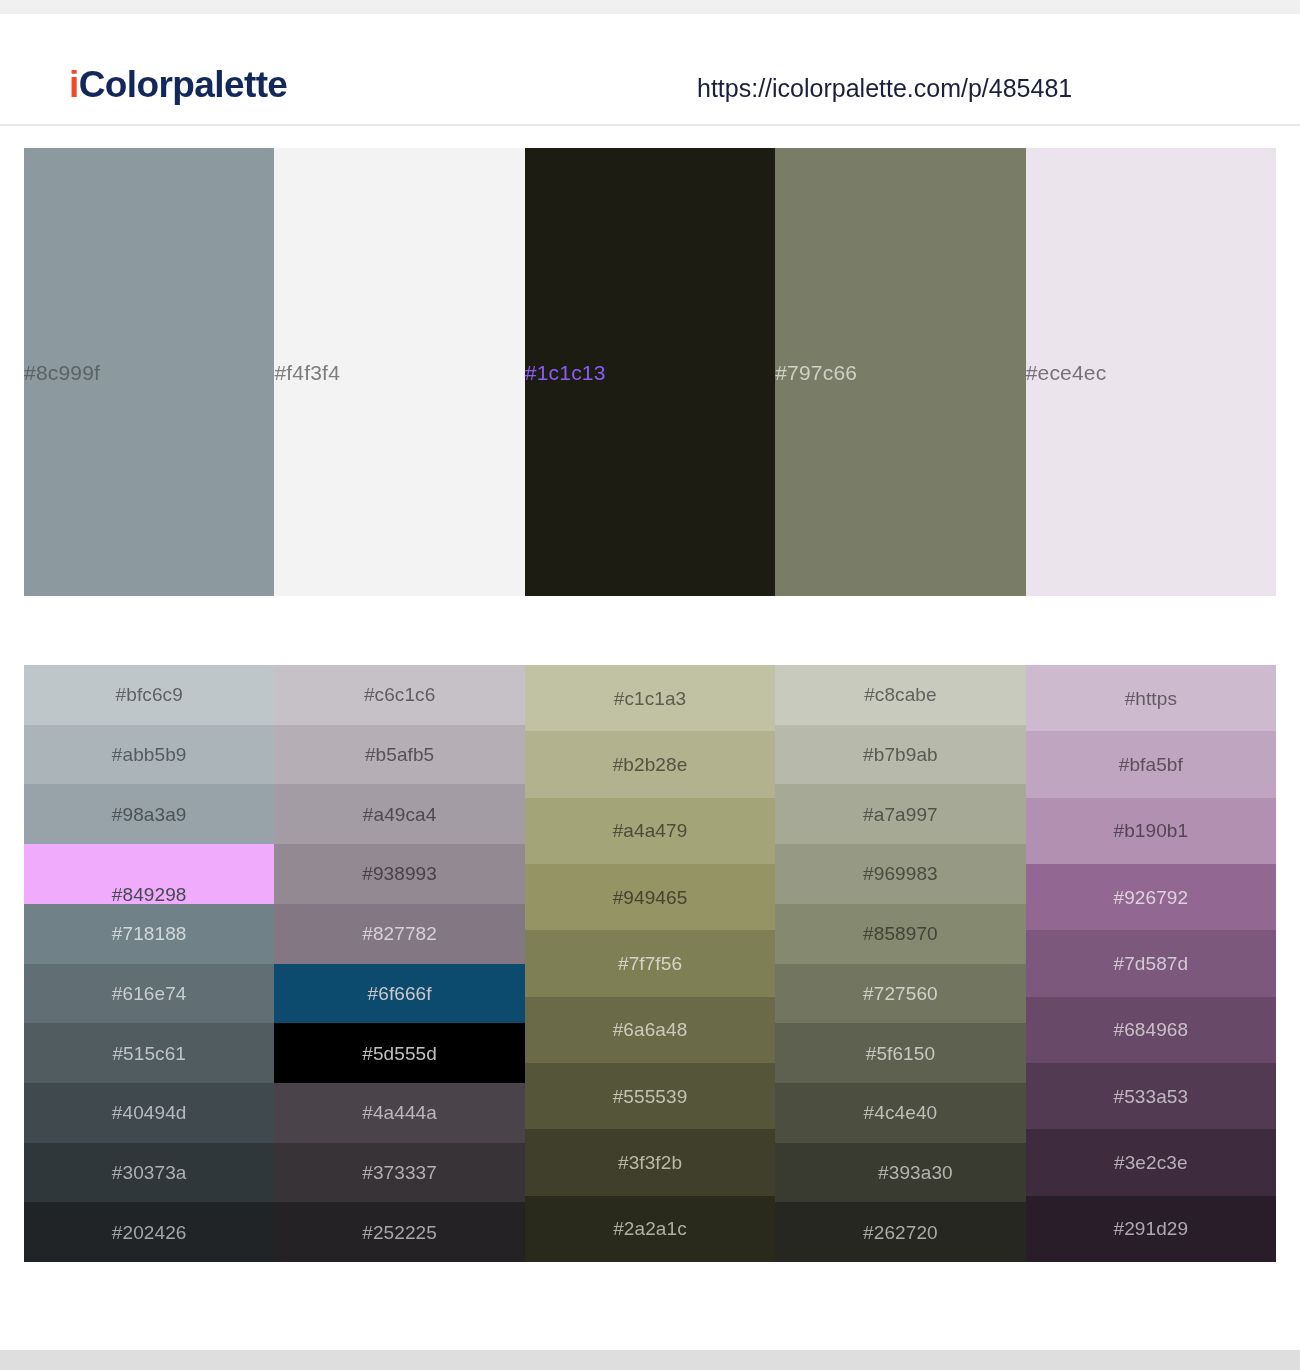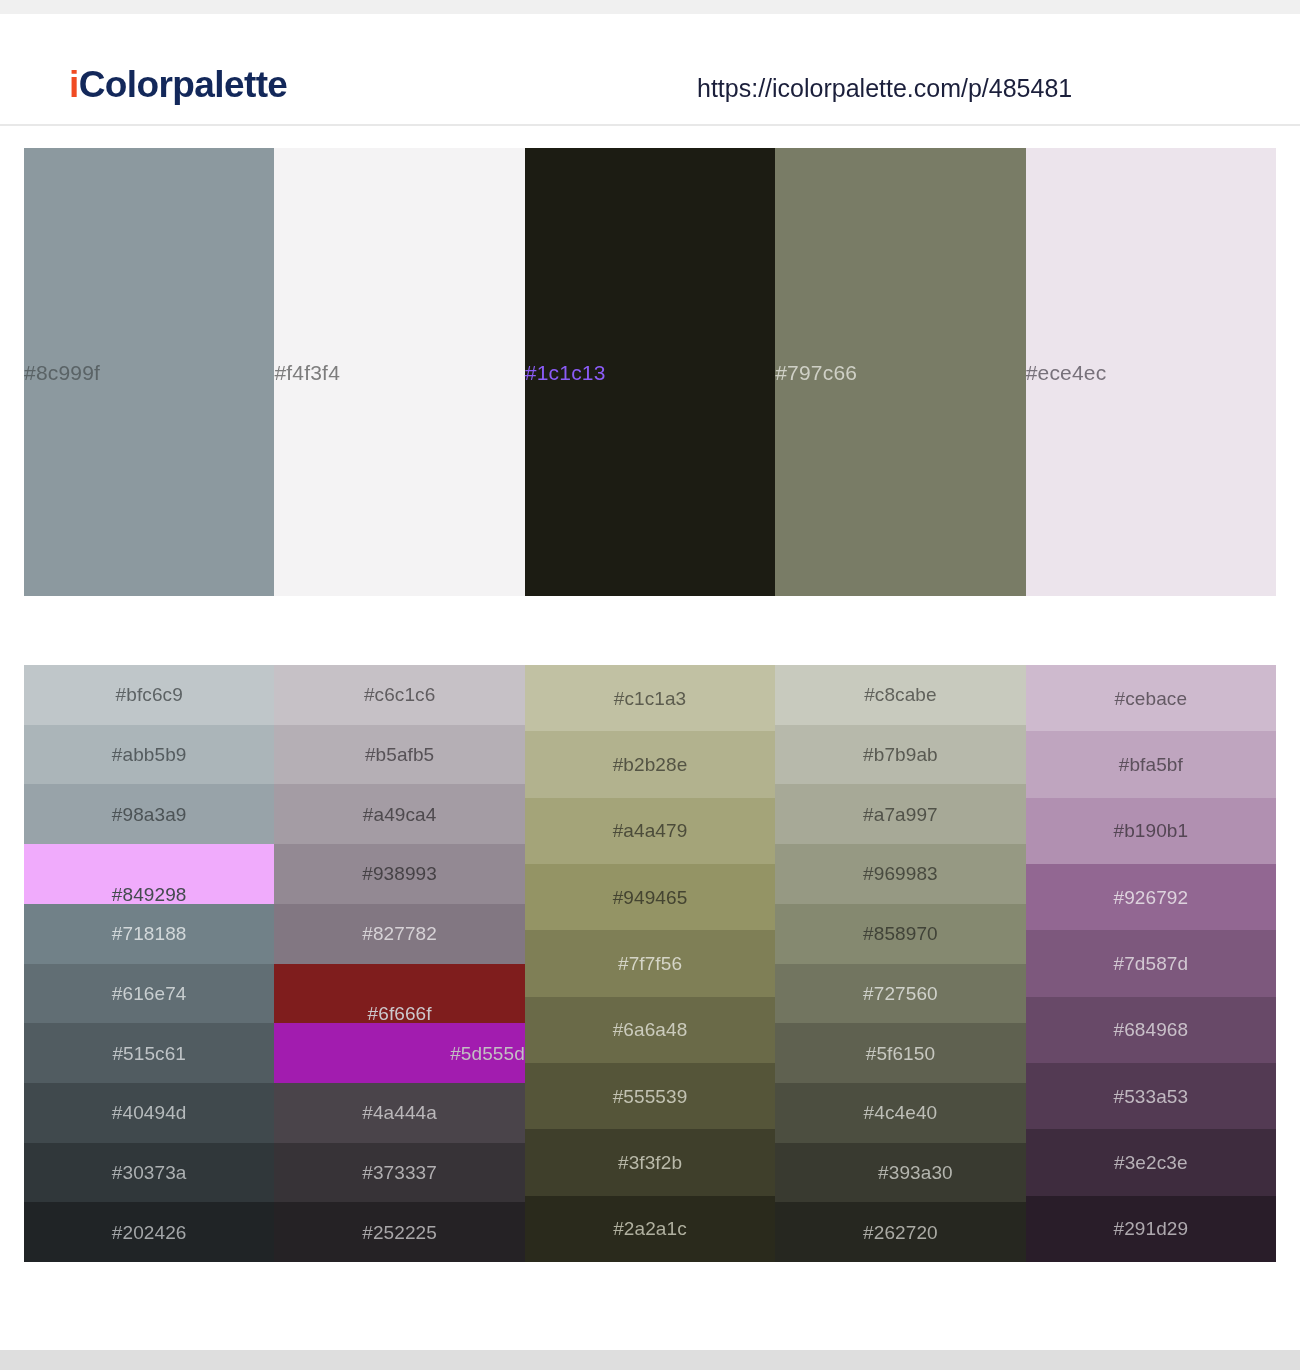--- a/index.html
+++ b/index.html
@@ -194,24 +194,24 @@
         </div>
         <div class="shade-cell" style="background: rgb(164, 156, 164);">
           <span class="shade-label" style="color: rgb(78, 74, 78);">#a49ca4</span>
         </div>
         <div class="shade-cell" style="background: rgb(147, 137, 147);">
           <span class="shade-label" style="color: rgb(70, 66, 70);">#938993</span>
         </div>
         <div class="shade-cell" style="background: rgb(130, 119, 130);">
           <span class="shade-label" style="color: rgb(214, 210, 214);">#827782</span>
         </div>
-        <div class="shade-cell" style="background: #7f1d1d; align-items: flex-end;">
+        <div class="shade-cell" style="background: #0c4a6e;">
           <span class="shade-label" style="color: rgb(204, 200, 204);">#6f666f</span>
         </div>
-        <div class="shade-cell" style="background: #a21caf; justify-content: flex-end;">
+        <div class="shade-cell" style="background: #000000;">
           <span class="shade-label" style="color: rgb(195, 191, 195);">#5d555d</span>
         </div>
         <div class="shade-cell" style="background: rgb(74, 68, 74);">
           <span class="shade-label" style="color: rgb(186, 183, 186);">#4a444a</span>
         </div>
         <div class="shade-cell" style="background: rgb(55, 51, 55);">
           <span class="shade-label" style="color: rgb(177, 175, 177);">#373337</span>
         </div>
         <div class="shade-cell" style="background: rgb(37, 34, 37);">
           <span class="shade-label" style="color: rgb(168, 166, 168);">#252225</span>
@@ -273,21 +273,21 @@
         </div>
         <div class="shade-cell" style="background: rgb(57, 58, 48);">
           <span class="shade-label" style="color: rgb(180, 181, 174); margin-left: 30px;">#393a30</span>
         </div>
         <div class="shade-cell" style="background: rgb(38, 39, 32);">
           <span class="shade-label" style="color: rgb(171, 171, 165);">#262720</span>
         </div>
       </div>
       <div class="shade-col">
         <div class="shade-cell" style="background: rgb(206, 186, 206);">
-          <span class="shade-label" style="color: rgb(100, 90, 100);">#cebace</span>
+          <span class="shade-label" style="color: rgb(100, 90, 100);">#https</span>
         </div>
         <div class="shade-cell" style="background: rgb(191, 165, 191);">
           <span class="shade-label" style="color: rgb(92, 80, 92);">#bfa5bf</span>
         </div>
         <div class="shade-cell" style="background: rgb(177, 144, 177);">
           <span class="shade-label" style="color: rgb(84, 70, 84);">#b190b1</span>
         </div>
         <div class="shade-cell" style="background: rgb(146, 103, 146);">
           <span class="shade-label" style="color: rgb(221, 210, 221);">#926792</span>
         </div>

